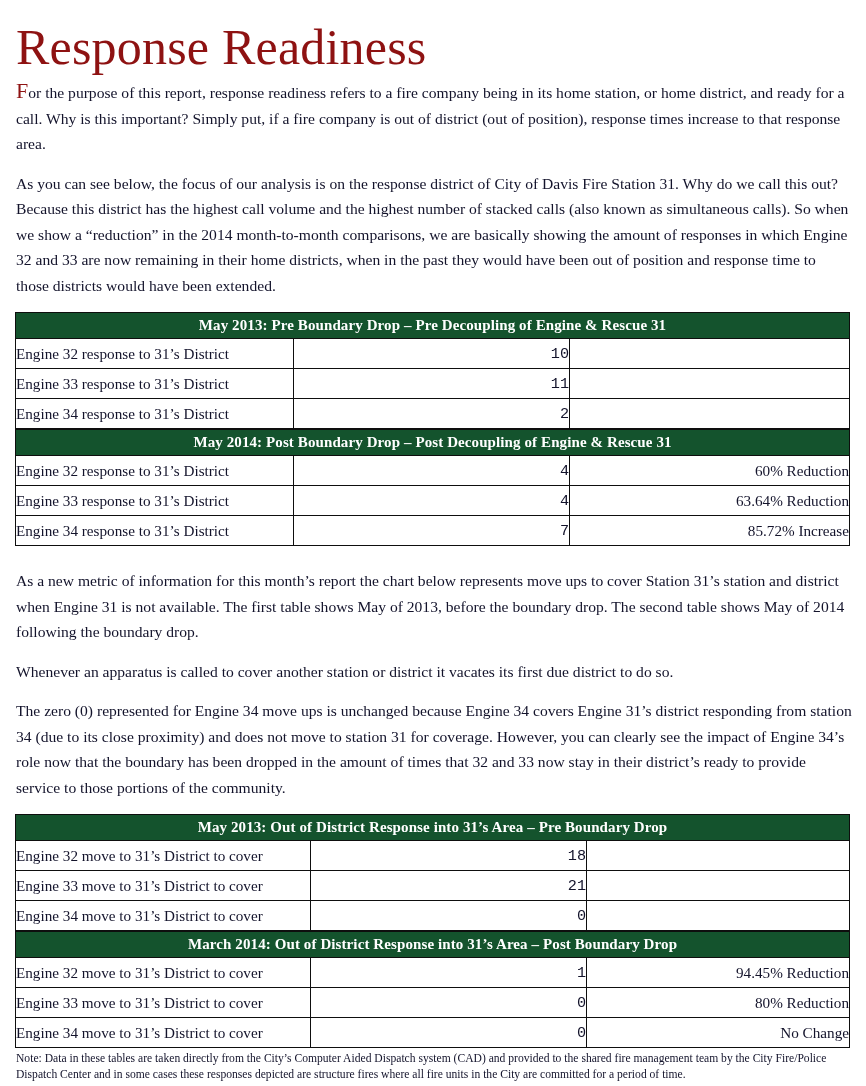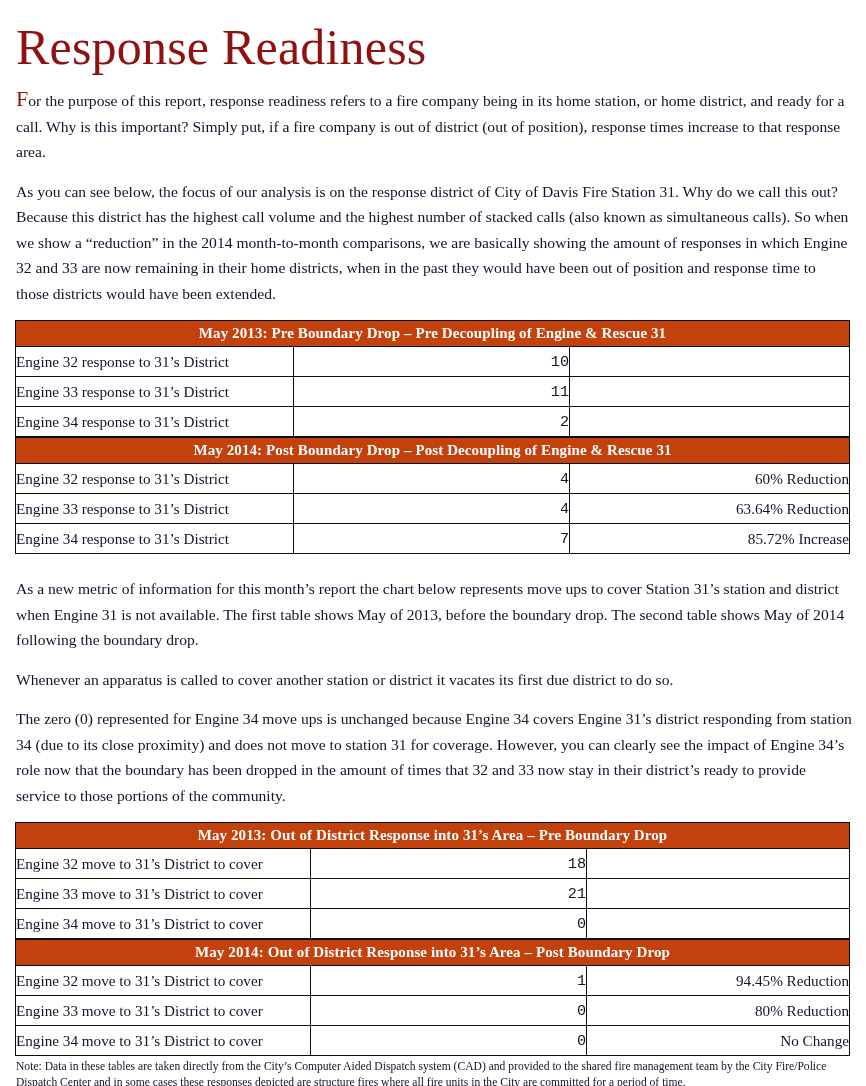--- a/index.html
+++ b/index.html
@@ -24,21 +24,21 @@
   }
 
   
   .doc-title {
     color: #8e1212;
     font-family: "Liberation Serif", "DejaVu Serif", serif;
     font-size: 50px;
     line-height: 58px;
     font-weight: 400;
     letter-spacing: 0.2px;
-    margin: 10px 0 12px 2px;
+    margin: 10px 0 4px 2px;
     padding-top: 8px;
     white-space: nowrap;
   }
 
   
   .para {
     font-size: 15.6px;
     line-height: 25.5px;
     text-align: left;
     margin: 0 0 14px 2px;
@@ -57,21 +57,21 @@
     border-collapse: collapse;
     table-layout: fixed;
     margin: 0;
   }
   table.rr td, table.rr th {
     border: 1px solid #0e0e0e;
     padding: 0;
     vertical-align: middle;
   }
   .hdr-row th {
-    background: #c2410c;
+    background: #14532d;
     color: #ffffff;
     font-size: 15px;
     font-weight: 700;
     text-align: center;
     height: 25px;
     line-height: 25px;
     border: 1px solid #8a0000;
     letter-spacing: 0.1px;
     white-space: nowrap;
   }
@@ -217,21 +217,21 @@
     </table>
 
     <table class="rr lower">
       <colgroup>
           <col class="w1">
           <col class="w2">
           <col class="w3">
         </colgroup>
       <thead>
         <tr class="hdr-row">
-          <th colspan="3">May 2014: Out of District Response into 31’s Area – Post Boundary Drop</th>
+          <th colspan="3">March 2014: Out of District Response into 31’s Area – Post Boundary Drop</th>
         </tr>
       </thead>
       <tbody>
         <tr class="data-row">
           <td class="c-label">Engine 32 move to 31’s District to cover</td>
           <td class="c-value">1</td>
           <td class="c-note">94.45% Reduction</td>
         </tr>
         <tr class="data-row">
           <td class="c-label">Engine 33 move to 31’s District to cover</td>

